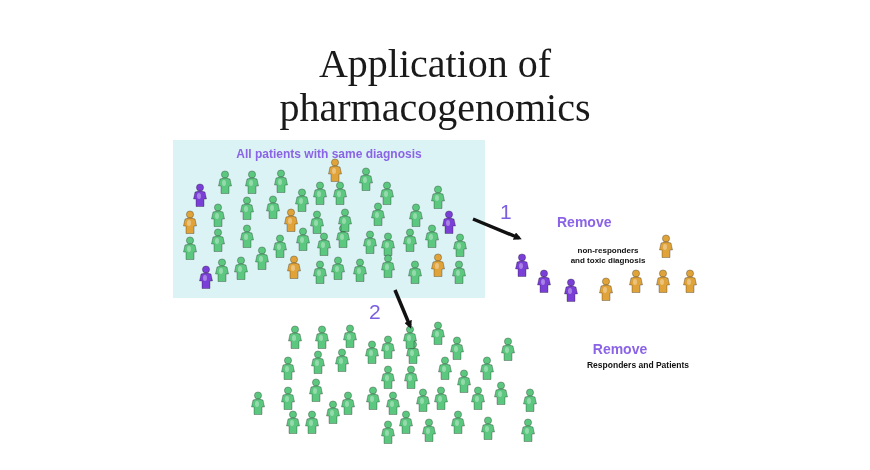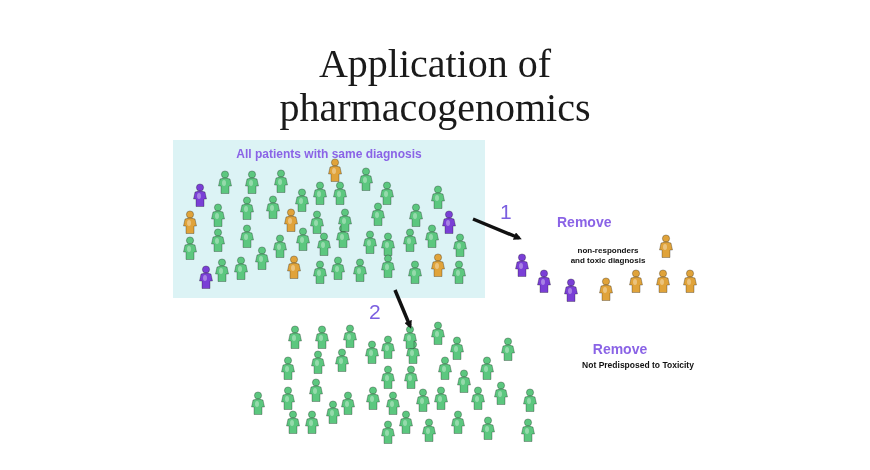--- a/index.html
+++ b/index.html
@@ -497,14 +497,14 @@
 <div class="num" style="left:500px;top:200px;">1</div>
 <div class="remove-title">Remove</div>
 <div class="remove-sub">
   <div>non-responders</div>
   <div>and toxic diagnosis</div>
 </div>
 
 <div class="num" style="left:369px;top:300px;">2</div>
 <div class="treat-title">Remove</div>
 <div class="treat-sub">
-  <div>Not Predisposed to Toxicity</div>
+  <div>Responders and Patients</div>
 </div>
 
 </body></html>

